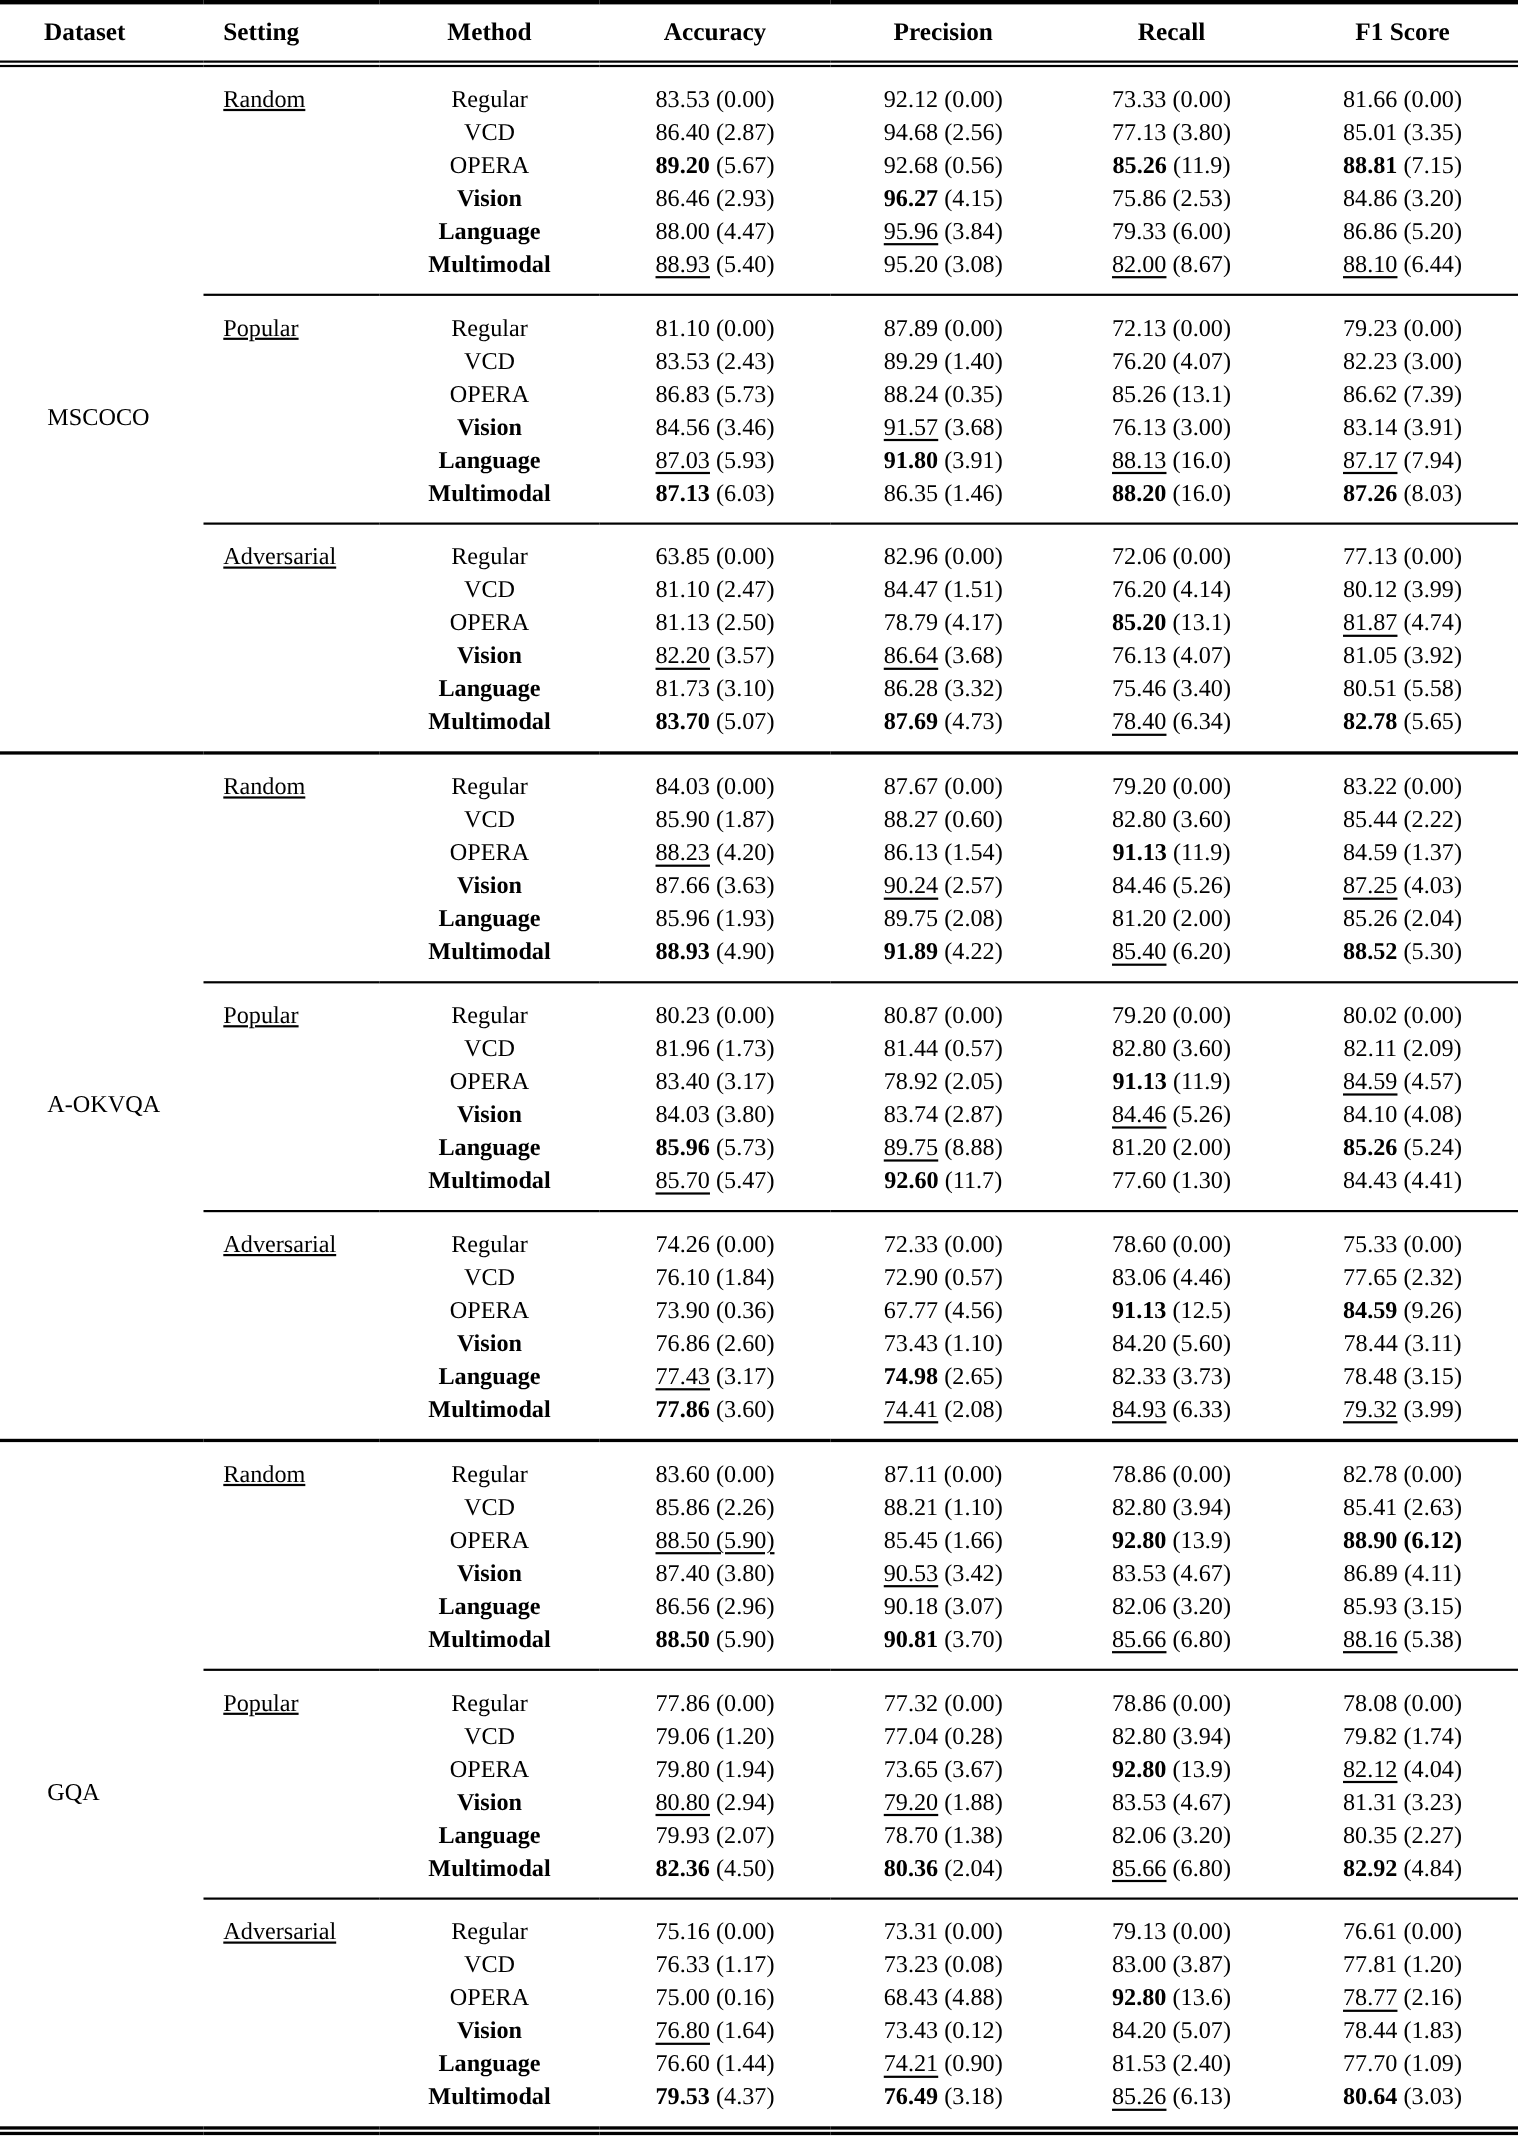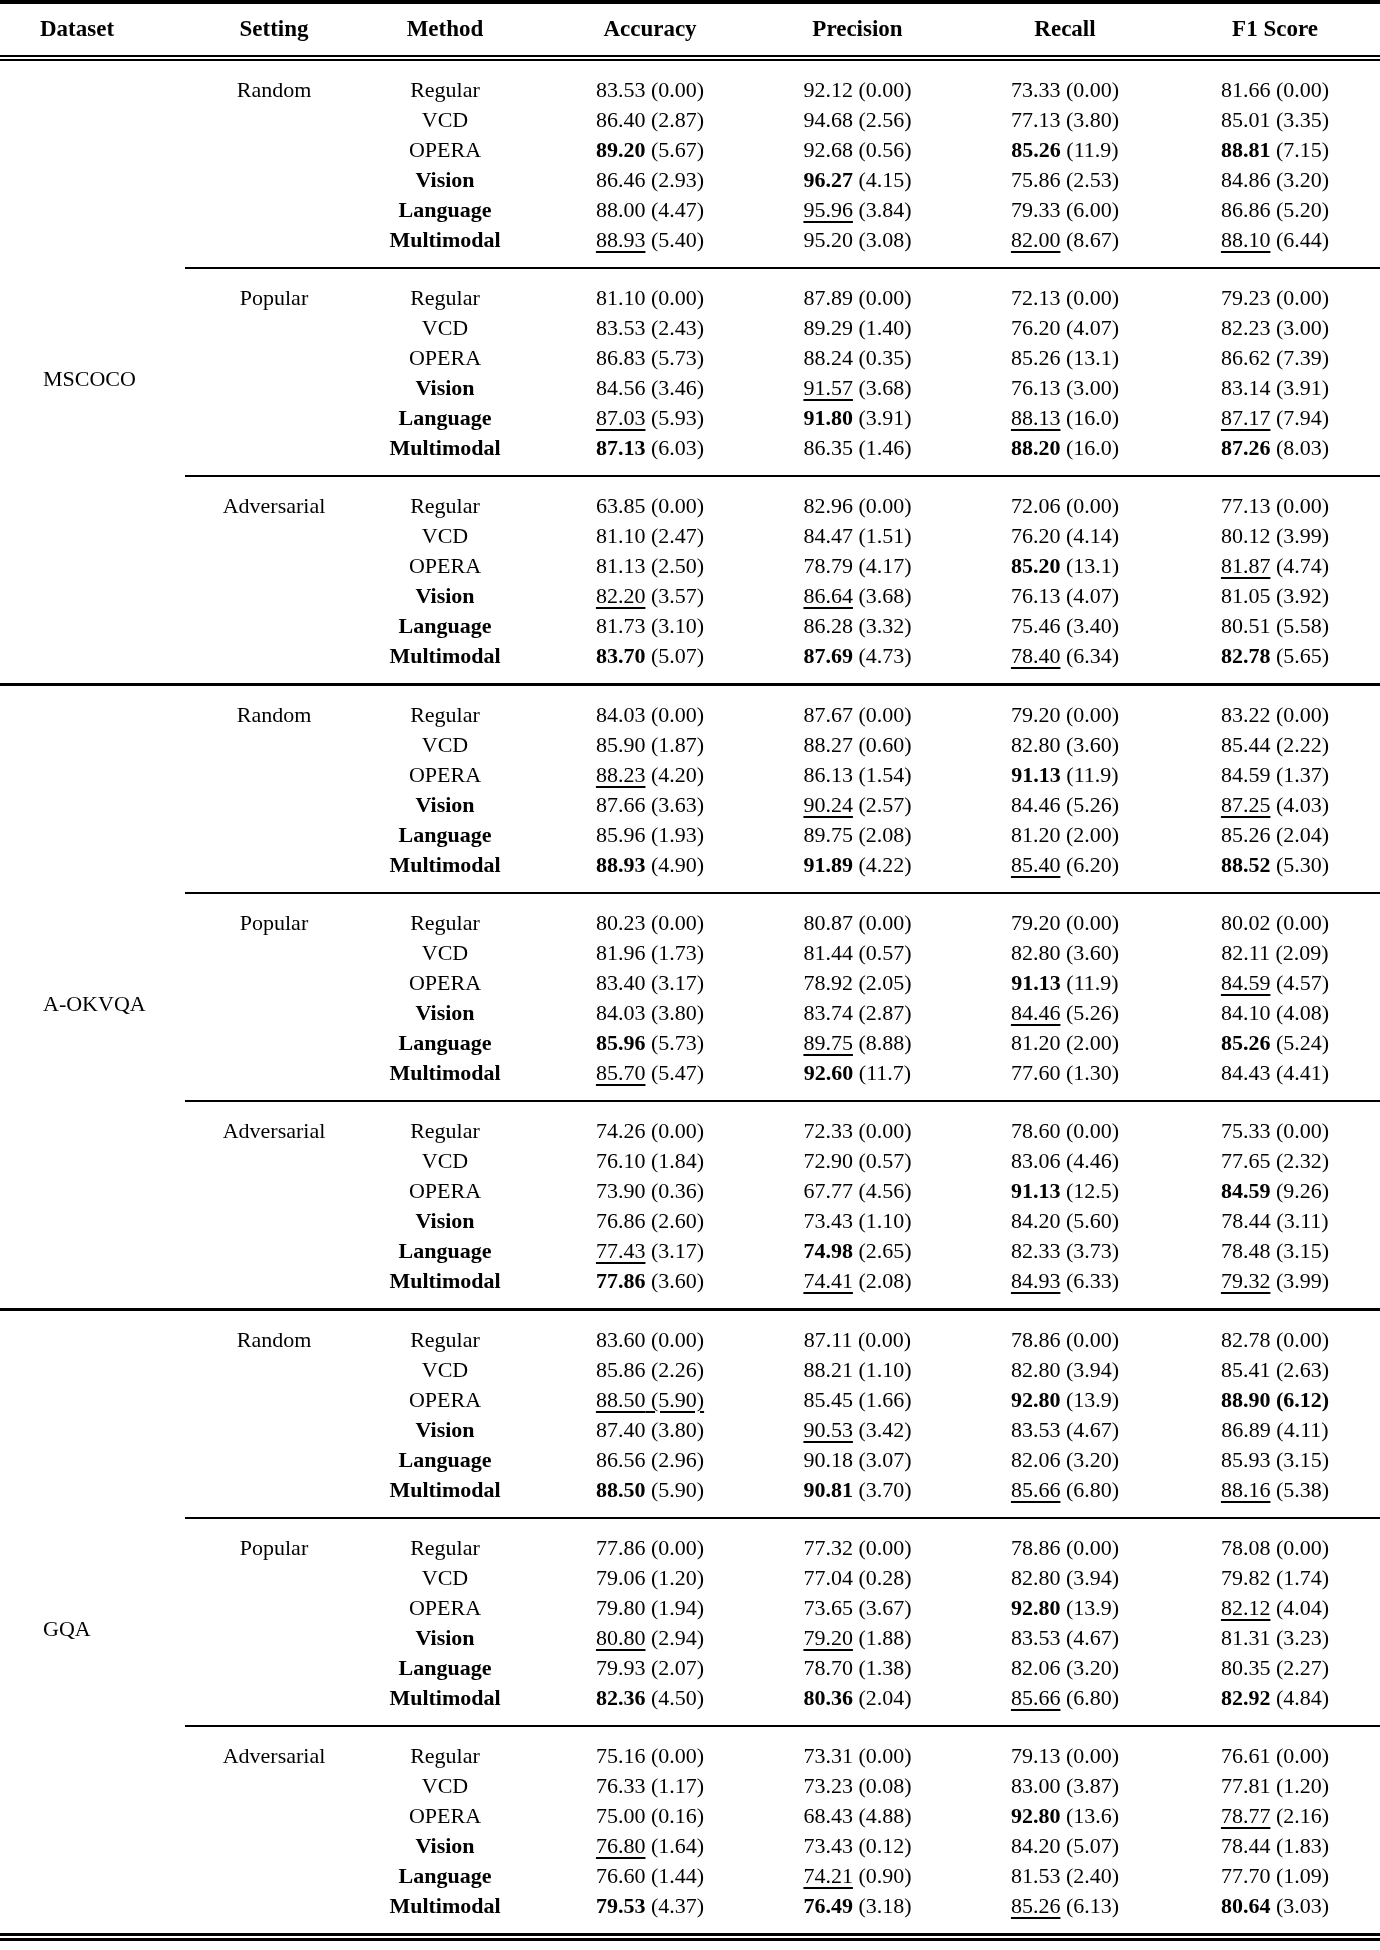--- a/index.html
+++ b/index.html
@@ -12,27 +12,27 @@
     width:1380px; border-collapse:collapse; table-layout:fixed;
     border-top:4px solid #000;
     border-bottom:8px double #000;
   }
   th {
     font-weight:bold; font-size:23px; text-align:center;
     padding:12px 0 13px 0;
     border-bottom:6px double #000;
   }
   th.col-dataset { text-align:left; padding-left:40px; }
-  th.col-setting { text-align:center; padding-left:18px; }
+  th.col-setting { text-align:left; padding-left:18px; }
   td {
     font-size:22px; line-height:30px; text-align:center;
     vertical-align:top; padding:0;
   }
   td.dataset-cell { vertical-align:middle; text-align:left; padding-left:43px; }
-  td.setting-cell { vertical-align:top; text-align:center; padding-left:18px; }
+  td.setting-cell { vertical-align:top; text-align:left; padding-left:18px;text-decoration:underline; }
   tr.block-first td { padding-top:14px; }
   tr.block-last td { padding-bottom:12px; }
   tr.setting-sep td { border-top:2px solid #000; }
   tr.dataset-sep td { border-top:3px solid #000; }
   .bold { font-weight:bold; }
   .underline {
     text-decoration:underline;
     text-decoration-thickness:1.5px;
     text-underline-offset:4px;
   }

